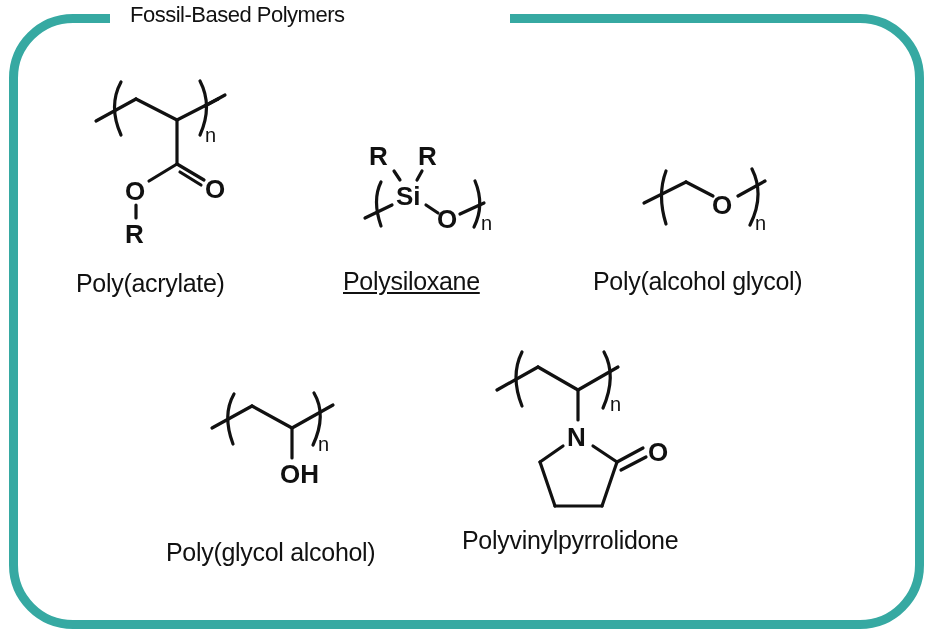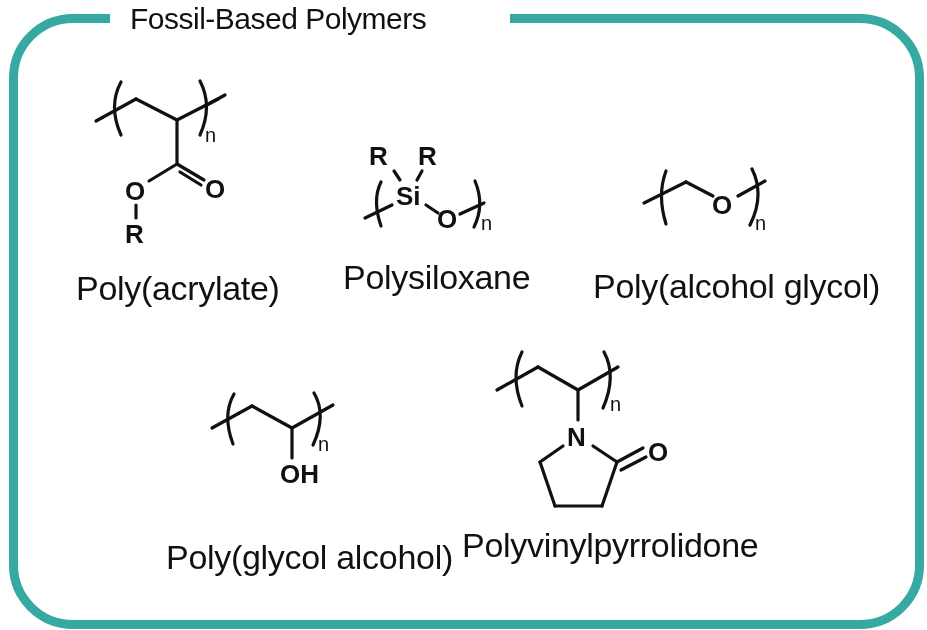--- a/index.html
+++ b/index.html
@@ -1,28 +1,28 @@
 <!DOCTYPE html>
 <html><head>
   <meta charset="utf-8">
   <style>
     html, body { margin: 0; padding: 0; background: #ffffff; }
     body { width: 927px; height: 630px; position: relative; overflow: hidden;
            font-family: "Liberation Sans", sans-serif; }
     .frame { position: absolute; left: 9px; top: 14px; width: 897px; height: 597px;
              border: 9px solid #36a9a2; border-radius: 64px; box-sizing: content-box; }
     .title-gap { position: absolute; left: 110px; top: 0px; width: 400px; height: 40px; background: #ffffff; }
-    .title { position: absolute; left: 130px; top: 2px; font-size: 30px; color: #111;
+    .title { position: absolute; left: 130px; top: 2px; font-size: 22px; color: #111;
              letter-spacing: -0.5px; white-space: nowrap; }
     svg.chem { position: absolute; left: 0; top: 0; width: 927px; height: 630px; overflow: visible; }
     svg.chem .bond { stroke: #111; stroke-width: 3.2; fill: none; stroke-linecap: round; }
     svg.chem .brk { stroke: #111; stroke-width: 3.2; fill: none; stroke-linecap: round; }
     svg.chem .atom { font-family: "Liberation Sans", sans-serif; font-weight: bold; font-size: 26px; fill: #111; }
     svg.chem .sub { font-family: "Liberation Sans", sans-serif; font-size: 20px; fill: #111; }
-    .label { position: absolute; font-size: 34px; color: #111; white-space: nowrap; letter-spacing: -0.3px; }
+    .label { position: absolute; font-size: 25px; color: #111; white-space: nowrap; letter-spacing: -0.3px; }
   </style>
 </head>
 <body>
 
 <div class="frame"></div>
 <div class="title-gap"></div>
 <div class="title">Fossil-Based Polymers</div>
 
 <svg class="chem" viewBox="0 0 927 630">
 
@@ -95,16 +95,16 @@
     <line class="bond" x1="555" y1="506" x2="602" y2="506"></line>
     <line class="bond" x1="602" y1="506" x2="617" y2="462"></line>
     <line class="bond" x1="617" y1="462" x2="643" y2="448"></line>
     <line class="bond" x1="621" y1="470" x2="646" y2="457"></line>
     <text class="atom" x="648" y="461">O</text>
     <text class="sub" x="610" y="411">n</text>
   </g>
 </svg>
 
 <div class="label" style="left:76px; top:269px;">Poly(acrylate)</div>
-<div class="label" style="left:343px; top:258px;">Polysiloxane</div>
+<div class="label" style="left:343px; top:267px;text-decoration:underline;">Polysiloxane</div>
 <div class="label" style="left:593px; top:267px;">Poly(alcohol glycol)</div>
 <div class="label" style="left:166px; top:538px;">Poly(glycol alcohol)</div>
 <div class="label" style="left:462px; top:526px;">Polyvinylpyrrolidone</div>
 
 </body></html>

